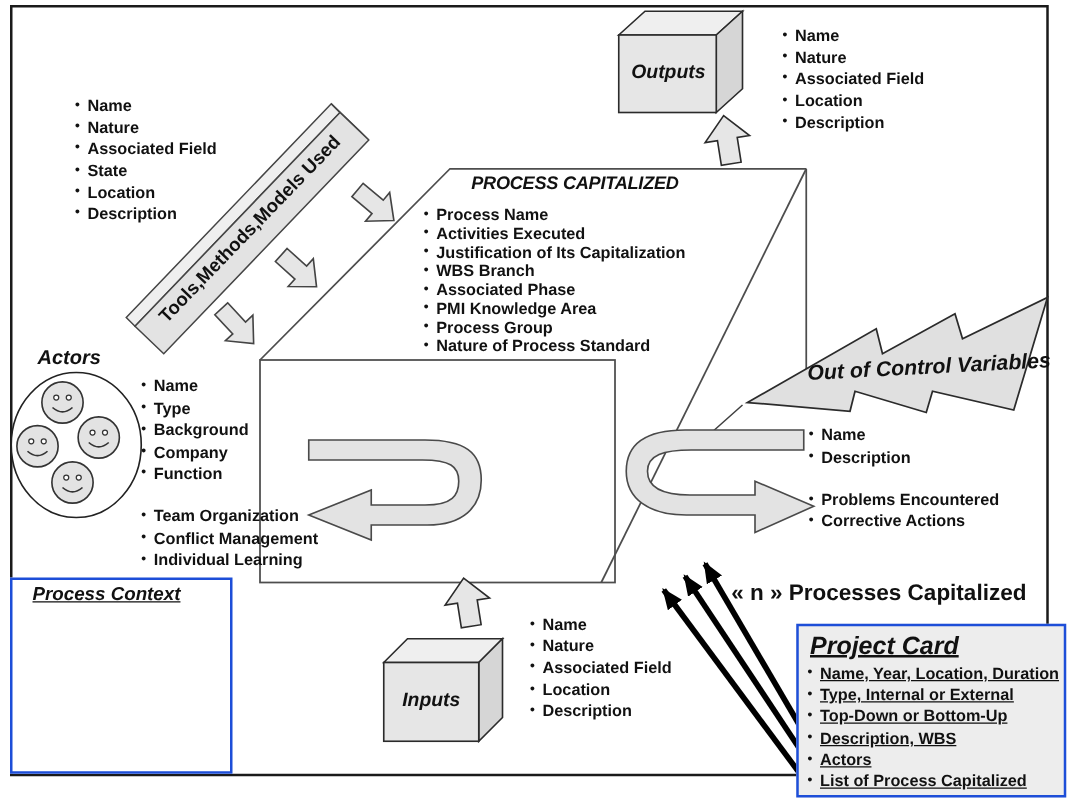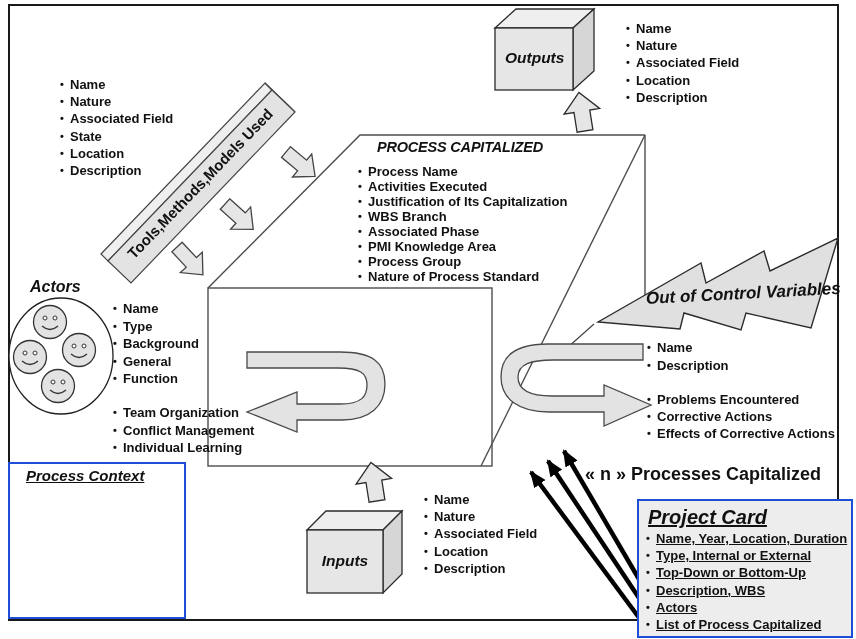--- a/index.html
+++ b/index.html
@@ -128,58 +128,57 @@
   <div class="txt blist lh17" style="left:626px;top:20px;">
       <div class="li">Name</div>
       <div class="li">Nature</div>
       <div class="li">Associated Field</div>
       <div class="li">Location</div>
       <div class="li">Description</div>
     </div>
 
   <div class="txt ital" style="left:351px;top:139px;font-size:14.5px;letter-spacing:-0.2px;padding-left:26px;">PROCESS CAPITALIZED</div>
 
-  <div class="txt blist lh15" style="left:358px;top:164px;">
+  <div class="txt blist lh15" style="left:339px;top:164px;">
       <div class="li">Process Name</div>
       <div class="li">Activities Executed</div>
       <div class="li">Justification of Its Capitalization</div>
       <div class="li">WBS Branch</div>
       <div class="li">Associated Phase</div>
       <div class="li">PMI Knowledge Area</div>
       <div class="li">Process Group</div>
       <div class="li">Nature of Process Standard</div>
     </div>
 
   <div class="txt ital" style="left:30px;top:278px;font-size:16px;">Actors</div>
 
   <div class="txt blist lh175" style="left:113px;top:300px;">
       <div class="li">Name</div>
       <div class="li">Type</div>
       <div class="li">Background</div>
-      <div class="li">General</div>
+      <div class="li">Company</div>
       <div class="li">Function</div>
     </div>
 
   <div class="txt blist lh175" style="left:113px;top:404px;">
       <div class="li">Team Organization</div>
       <div class="li">Conflict Management</div>
       <div class="li">Individual Learning</div>
     </div>
 
   <div class="txt ital" style="left:646px;top:289px;font-size:17px;transform:rotate(-3deg);transform-origin:0 50%;">Out of Control Variables</div>
 
   <div class="txt blist lh175" style="left:647px;top:339px;">
       <div class="li">Name</div>
       <div class="li">Description</div>
     </div>
 
   <div class="txt blist lh17" style="left:647px;top:391px;">
       <div class="li">Problems Encountered</div>
       <div class="li">Corrective Actions</div>
-      <div class="li">Effects of Corrective Actions</div>
     </div>
 
   <div class="txt ital" style="left:316px;top:552px;width:58px;text-align:center;font-size:15.5px;">Inputs</div>
 
   <div class="txt blist lh17" style="left:424px;top:491px;">
       <div class="li">Name</div>
       <div class="li">Nature</div>
       <div class="li">Associated Field</div>
       <div class="li">Location</div>
       <div class="li">Description</div>

